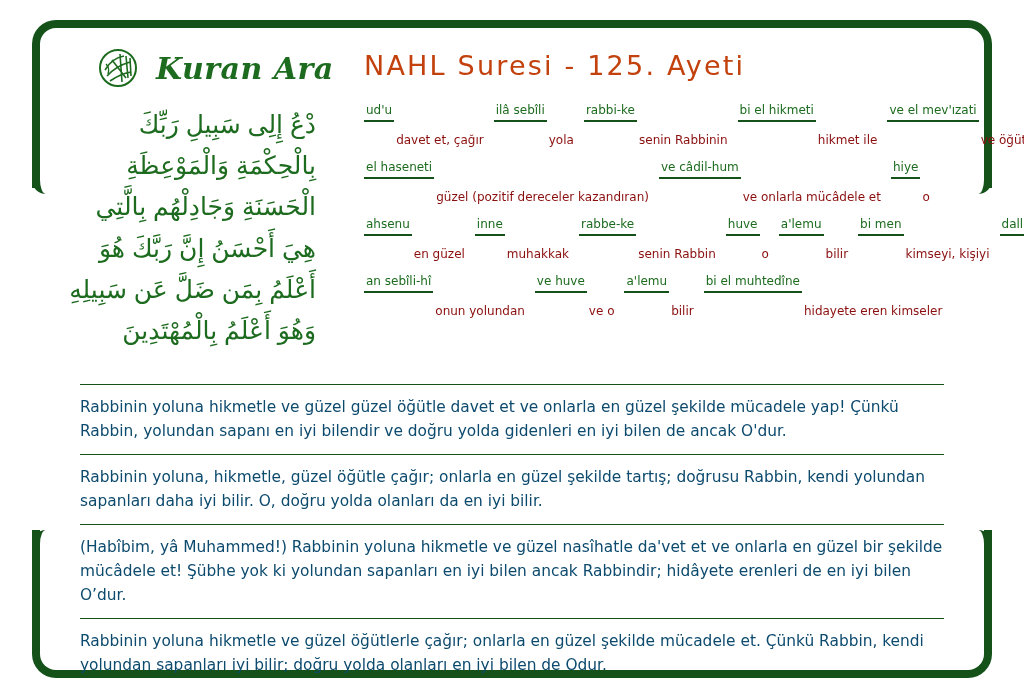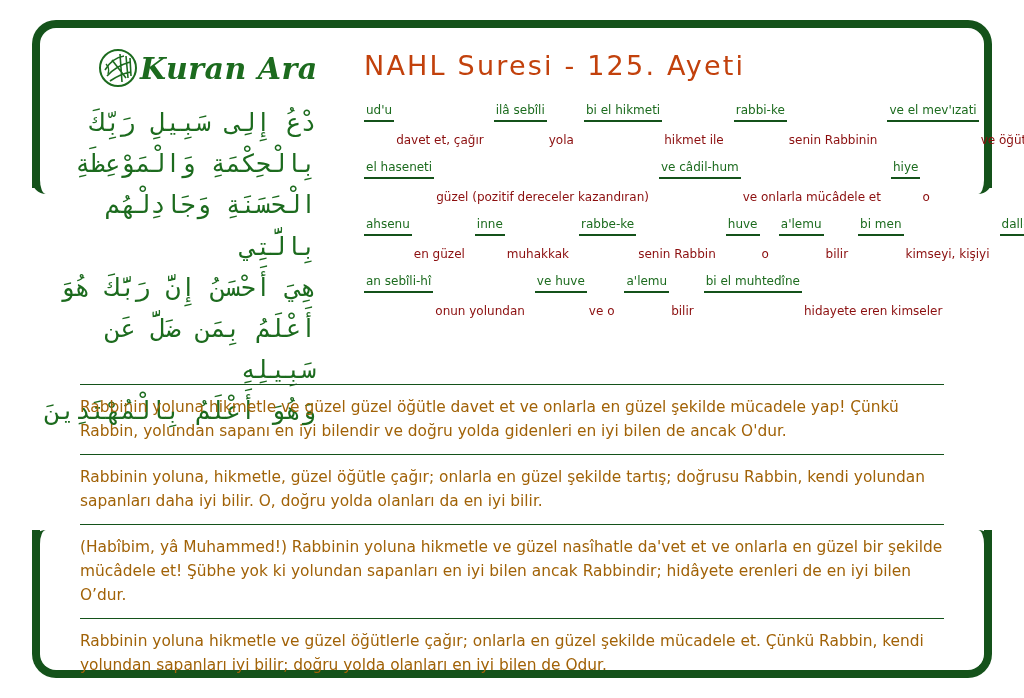--- a/index.html
+++ b/index.html
@@ -29,28 +29,28 @@
     content: ""; position: absolute; top: 0; width: 10px; height: 20px;
   }
   .frame-bottom::before { left: -8px; border-left: 8px solid #14521a; border-radius: 14px 0 0 0; }
   .frame-bottom::after { right: -8px; border-right: 8px solid #14521a; border-radius: 0 14px 0 0; }
 
   
   .logo { position: absolute; left: 98px; top: 46px; height: 44px; display: flex; align-items: center; }
   .logo-emblem { width: 40px; height: 40px; }
   .logo-text {
     font-family: "DejaVu Serif", serif; font-style: italic; font-weight: bold;
-    font-size: 30px; color: #1c6b1e; margin-left: 2px; letter-spacing: 0.5px;
+    font-size: 30px; color: #1c6b1e; margin-left: 18px; letter-spacing: 0.5px;
   }
 
   
   .arabic {
     position: absolute; left: 44px; top: 104px; width: 272px;
     direction: rtl; text-align: right;
-    font-family: Liberation Mono, monospace; font-size: 25px; line-height: 41.2px;
+    font-family: Liberation Sans, sans-serif; font-size: 25px; line-height: 41.2px;
     color: #1c6b1e;
   }
 
   
   .title {
     position: absolute; left: 364px; top: 50px;
     font-size: 27px; letter-spacing: 2.2px; color: #c2410c; font-weight: normal;
   }
 
   
@@ -62,21 +62,21 @@
     border-bottom: 2px solid #14521a; white-space: nowrap; height: 22px;
   }
   .word .mn {
     font-size: 12px; color: #8b0e0e; padding: 5px 2px 0 2px; white-space: nowrap; margin-top: 28px;
   }
 
   
   .translations { position: absolute; left: 80px; top: 384px; width: 864px; }
   .translation {
     border-top: 1px solid #14521a;
-    font-size: 15.4px; line-height: 24px; color: #a16207;
+    font-size: 15.4px; line-height: 24px; color: #0c4a6e;
     padding: 10px 0 11px 0;
   }
 </style>
 </head>
 <body>
 
 <div class="frame-top"></div>
 <div class="frame-bottom"></div>
 
 <div class="logo">
@@ -103,26 +103,26 @@
     <div class="word-row">
       <div class="word">
         <span class="tr">ud'u</span>
         <span class="mn">davet et, çağır</span>
       </div>
       <div class="word">
         <span class="tr">ilâ sebîli</span>
         <span class="mn">yola</span>
       </div>
       <div class="word">
+        <span class="tr">rabbi-ke</span>
+        <span class="mn">senin Rabbinin</span>
+      </div>
+      <div class="word">
         <span class="tr">bi el hikmeti</span>
         <span class="mn">hikmet ile</span>
-      </div>
-      <div class="word">
-        <span class="tr">rabbi-ke</span>
-        <span class="mn">senin Rabbinin</span>
       </div>
       <div class="word">
         <span class="tr">ve el mev'ızati</span>
         <span class="mn">ve öğüt, vaaz, nasihat</span>
       </div>
     </div>
     <div class="word-row">
       <div class="word">
         <span class="tr">el haseneti</span>
         <span class="mn">güzel (pozitif dereceler kazandıran)</span>

